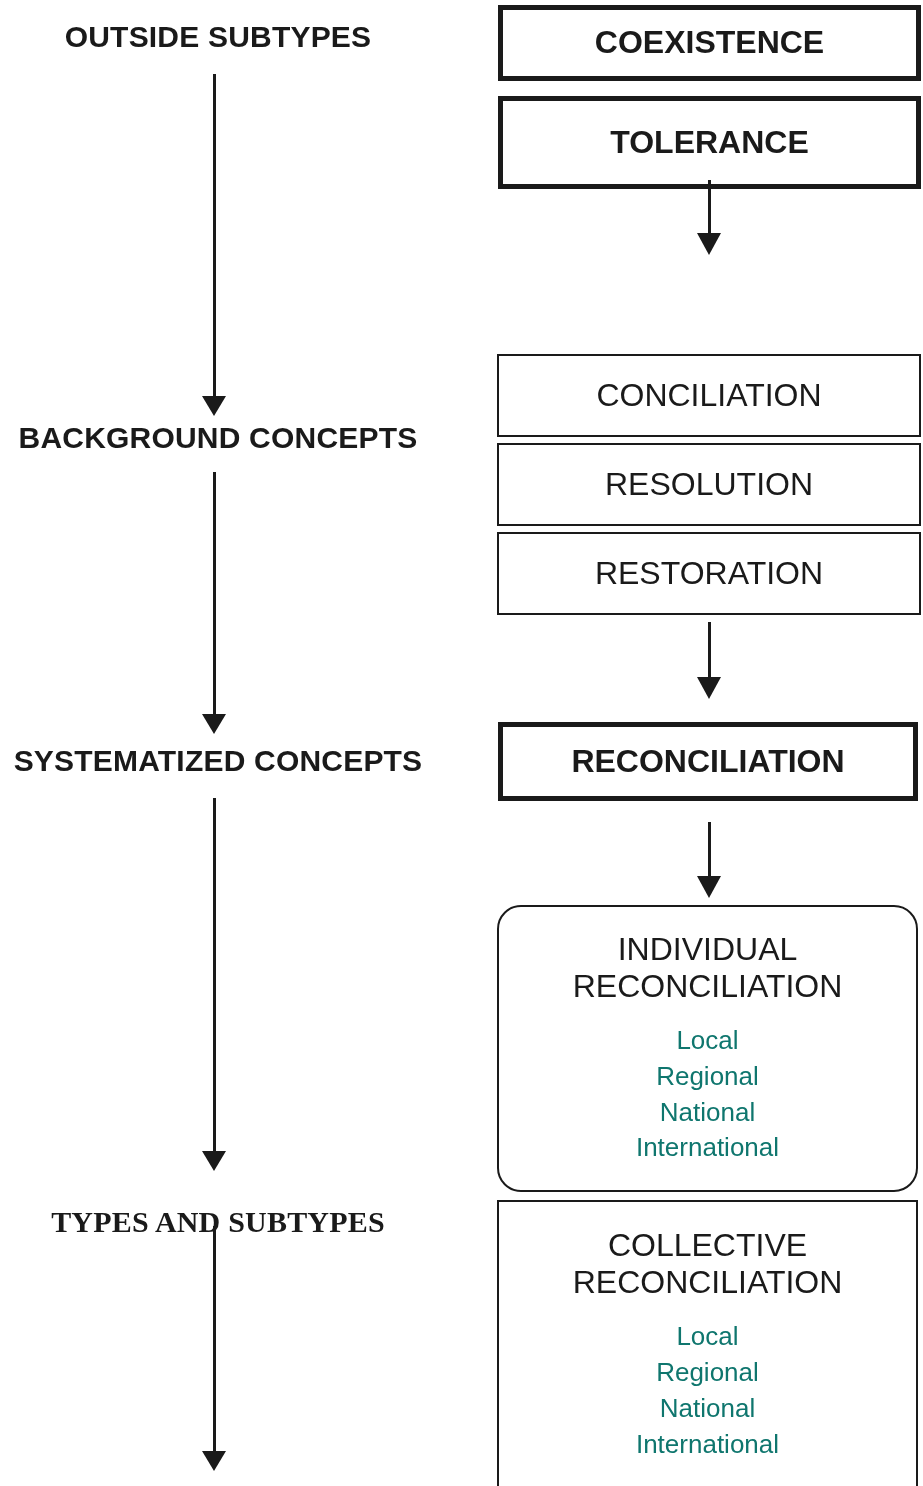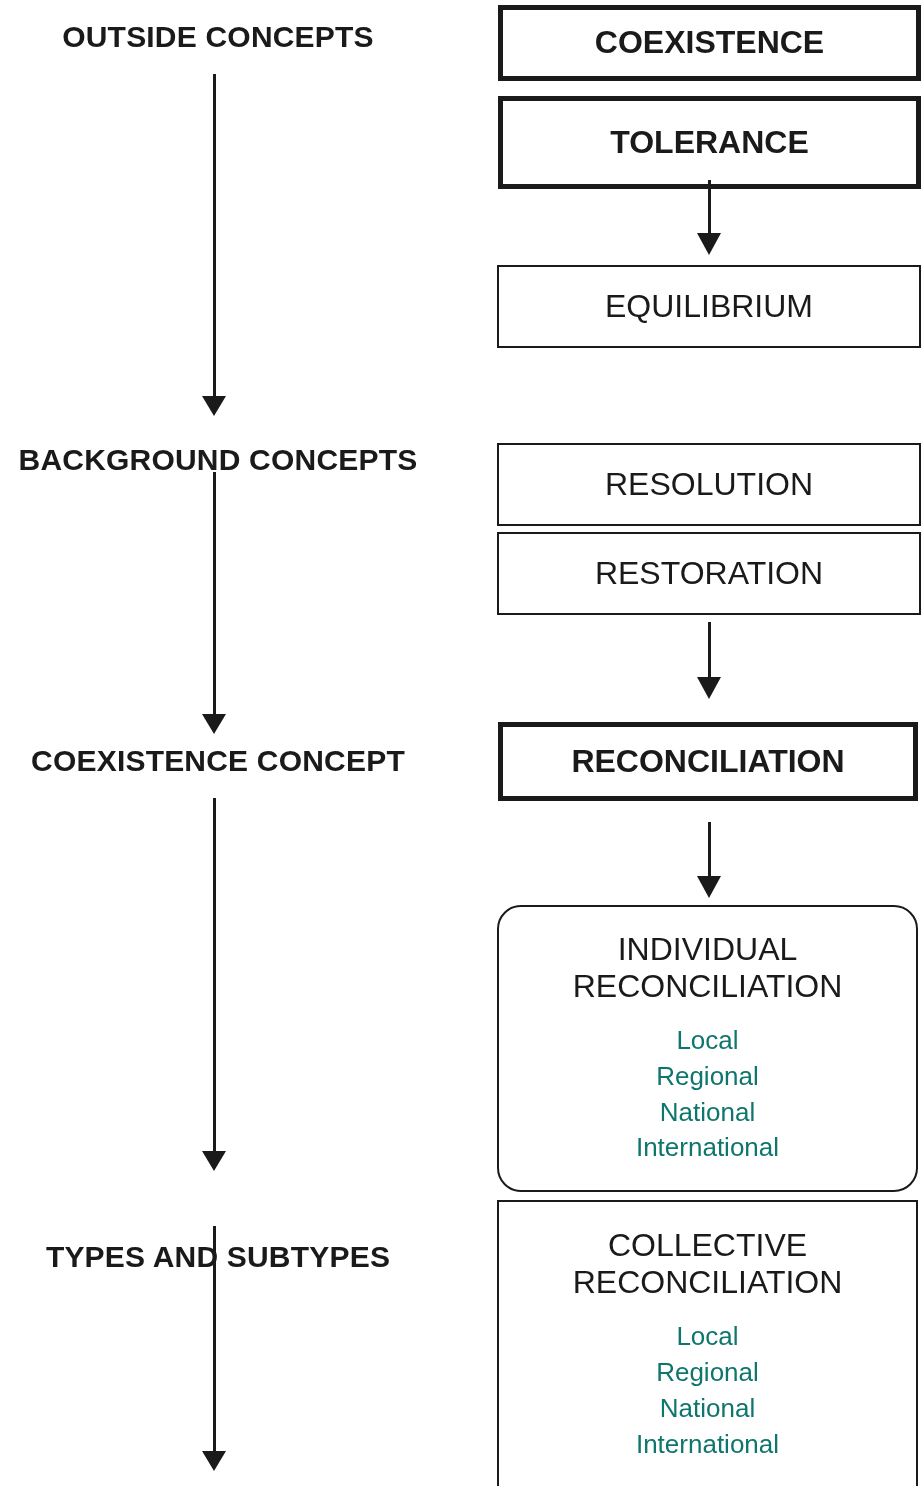--- a/index.html
+++ b/index.html
@@ -95,55 +95,55 @@
     border-left: 12px solid transparent;
     border-right: 12px solid transparent;
     border-top: 22px solid #1a1a1a;
   }
 </style>
 </head>
 <body>
 
 <div id="canvas">
 
-  <div class="stage-label" style="top:20px;">OUTSIDE CONCEPTS</div>
+  <div class="stage-label" style="top:20px;">OUTSIDE SUBTYPES</div>
 
   <div class="spine" style="top:74px; height:325px;"></div>
   <div class="spine-head" style="top:396px;"></div>
 
-  <div class="stage-label" style="top:421px;margin-top:22px;">BACKGROUND CONCEPTS</div>
+  <div class="stage-label" style="top:421px;">BACKGROUND CONCEPTS</div>
 
   <div class="spine" style="top:472px; height:245px;"></div>
   <div class="spine-head" style="top:714px;"></div>
 
-  <div class="stage-label" style="top:744px;">COEXISTENCE CONCEPT</div>
+  <div class="stage-label" style="top:744px;">SYSTEMATIZED CONCEPTS</div>
 
   <div class="spine" style="top:798px; height:356px;"></div>
   <div class="spine-head" style="top:1151px;"></div>
 
-  <div class="stage-label" style="top:1240px;">TYPES AND SUBTYPES</div>
+  <div class="stage-label" style="top:1205px;font-family:Liberation Serif, serif;">TYPES AND SUBTYPES</div>
 
   <div class="spine" style="top:1226px; height:228px;"></div>
   <div class="spine-head" style="top:1451px;"></div>
 
   <div class="box thick" style="left:498px; top:5px; width:423px; height:76px;">
     <div class="box-title">COEXISTENCE</div>
   </div>
 
   <div class="box thick" style="left:498px; top:96px; width:423px; height:93px;">
     <div class="box-title">TOLERANCE</div>
   </div>
 
   <div class="conn" style="top:180px; height:56px;"></div>
   <div class="conn-head" style="top:233px;"></div>
 
-  <div class="box" style="left:497px; top:265px; width:424px; height:83px;">
-    <div class="box-title">EQUILIBRIUM</div>
+
+  <div class="box" style="left:497px; top:354px; width:424px; height:83px;">
+    <div class="box-title">CONCILIATION</div>
   </div>
-
 
   <div class="box" style="left:497px; top:443px; width:424px; height:83px;">
     <div class="box-title">RESOLUTION</div>
   </div>
 
   <div class="box" style="left:497px; top:532px; width:424px; height:83px;">
     <div class="box-title">RESTORATION</div>
   </div>
 
   <div class="conn" style="top:622px; height:58px;"></div>

